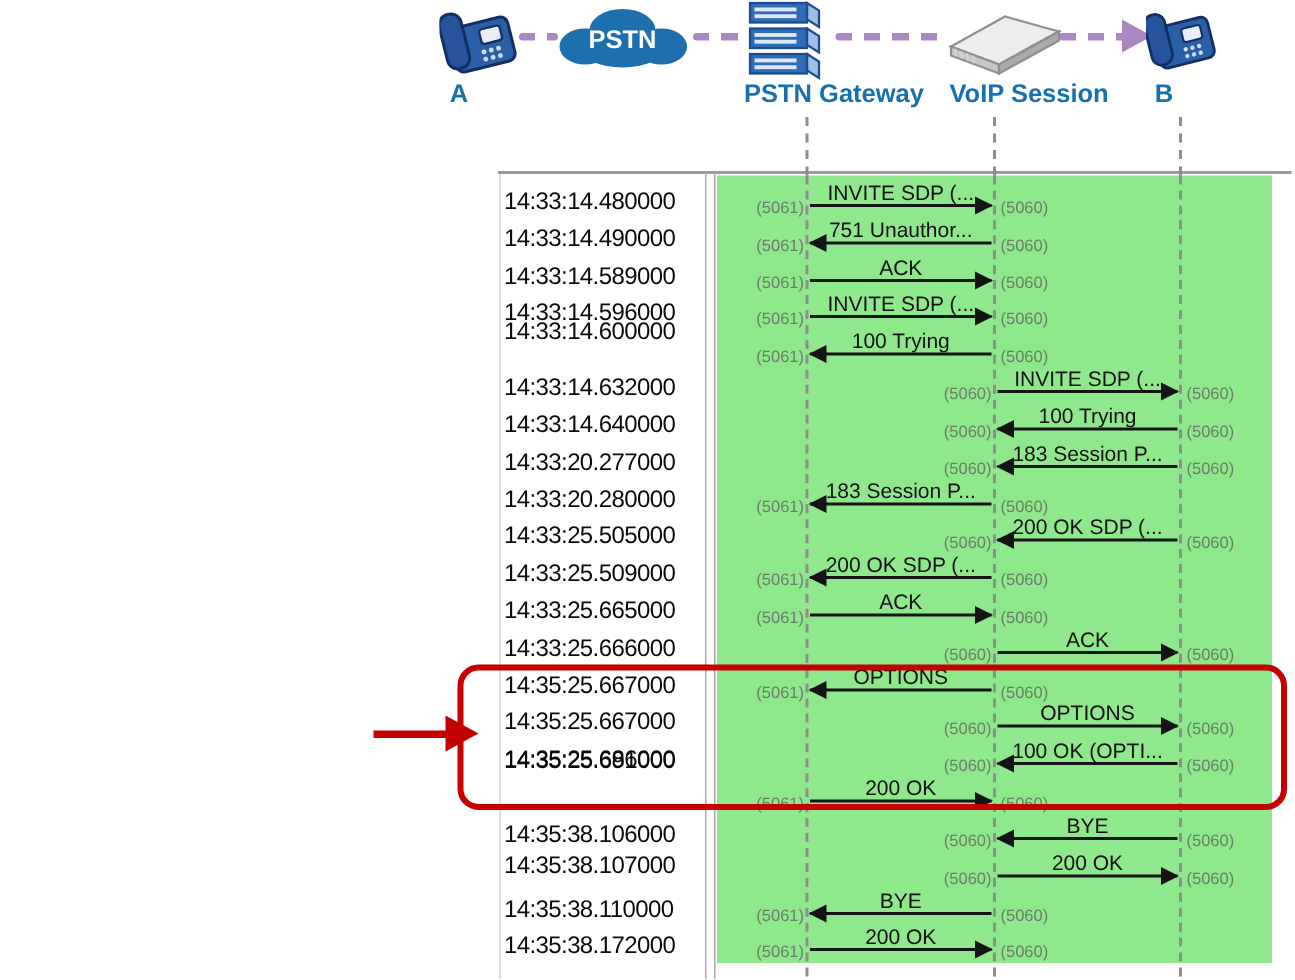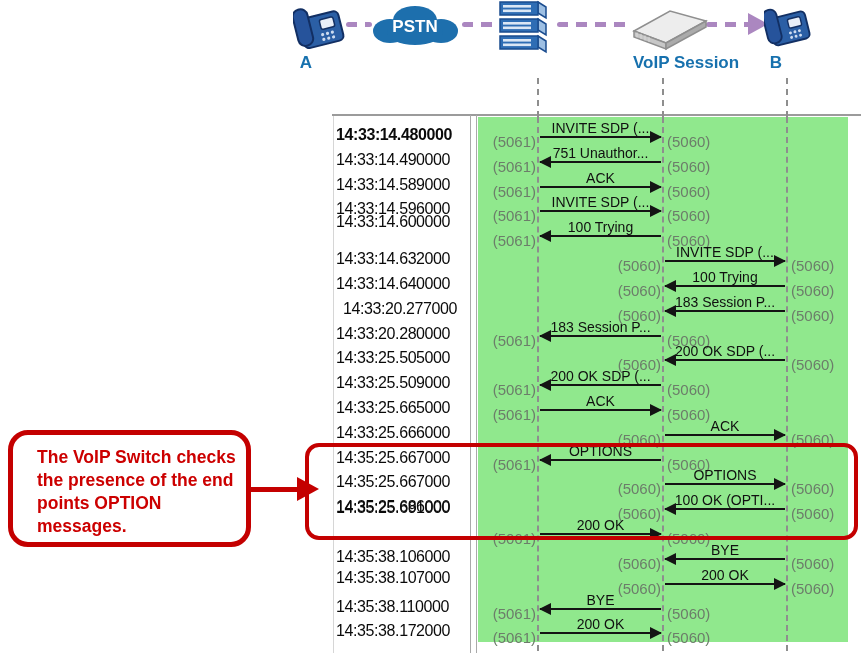--- a/index.html
+++ b/index.html
@@ -20,21 +20,21 @@
   .lifeline{position:absolute;width:0;border-left:2px dashed #8e8e8e;}
   
   .ts{position:absolute;left:336px;width:128px;font-size:16px;letter-spacing:-0.4px;
       color:#0a0a0a;white-space:nowrap;}
   .msg-line{position:absolute;height:2px;background:#141414;}
   .msg-head-r{position:absolute;width:0;height:0;border-top:6px solid transparent;
       border-bottom:6px solid transparent;border-left:12px solid #141414;}
   .msg-head-l{position:absolute;width:0;height:0;border-top:6px solid transparent;
       border-bottom:6px solid transparent;border-right:12px solid #141414;}
   .msg-label{position:absolute;width:180px;text-align:center;font-size:14px;color:#101010;white-space:nowrap;}
-  .port{position:absolute;width:70px;font-size:15px;color:#6c7d6a;white-space:nowrap;}
+  .port{position:absolute;width:70px;font-size:11px;color:#6c7d6a;white-space:nowrap;}
   .port.l{text-align:right;} .port.r{text-align:left;}
   
   .callout{position:absolute;left:8px;top:430px;width:243px;height:117px;box-sizing:border-box;
       border:5px solid #c40000;border-radius:20px;padding:11px 4px 0 24px;}
   .callout span{display:block;width:207px;color:#cc0000;font-weight:bold;font-size:17.5px;line-height:23px;}
   .callout-arrow-line{position:absolute;left:249px;top:487px;width:52px;height:5px;background:#c40000;}
   .callout-arrow-head{position:absolute;left:297px;top:477px;width:0;height:0;border-top:12px solid transparent;
       border-bottom:12px solid transparent;border-left:22px solid #c40000;}
   .highlight-rect{position:absolute;left:305px;top:443px;width:553px;height:97px;box-sizing:border-box;
       border:4px solid #c40000;border-radius:14px;z-index:6;}
@@ -124,45 +124,46 @@
           <circle cx="32" cy="33" r="1.6"></circle>
           <circle cx="37" cy="33" r="1.6"></circle>
         <circle cx="27" cy="38" r="1.6"></circle>
           <circle cx="32" cy="38" r="1.6"></circle>
           <circle cx="37" cy="38" r="1.6"></circle>
       </g>
     </g>
   </svg>
 
   <div class="node-label" style="left:286px;top:53px;width:40px;">A</div>
+  <div class="node-label" style="left:491px;top:53px;width:130px;">PSTN Gateway</div>
   <div class="node-label" style="left:633px;top:53px;width:100px;">VoIP Session</div>
   <div class="node-label" style="left:756px;top:53px;width:40px;">B</div>
 
   <div class="top-border"></div>
   <div class="left-border"></div>
   <div class="green-panel"></div>
   <div class="splitter-line" style="left:470px;"></div>
   <div class="splitter-line" style="left:476px;"></div>
 
   <div class="lifeline" style="left:537px;top:78px;height:39px;"></div>
   <div class="lifeline" style="left:662px;top:78px;height:39px;"></div>
   <div class="lifeline" style="left:786px;top:78px;height:39px;"></div>
   <div class="lifeline" style="left:537px;top:117px;height:534px;"></div>
   <div class="lifeline" style="left:662px;top:117px;height:534px;"></div>
   <div class="lifeline" style="left:786px;top:117px;height:534px;"></div>
 
   <div id="times-layer">
-      <div class="ts" style="top: 126px; font-weight: bold;">14:33:14.480000</div>
+      <div class="ts" style="top: 126px;">14:33:14.480000</div>
       <div class="ts" style="top: 150.82px;">14:33:14.490000</div>
       <div class="ts" style="top: 175.64px;">14:33:14.589000</div>
       <div class="ts" style="top: 200.46px;">14:33:14.596000</div>
       <div class="ts" style="top: 213px;">14:33:14.600000</div>
       <div class="ts" style="top: 250.1px;">14:33:14.632000</div>
       <div class="ts" style="top: 274.92px;">14:33:14.640000</div>
-      <div class="ts" style="top: 299.74px; text-align: center;">14:33:20.277000</div>
+      <div class="ts" style="top: 299.74px;">14:33:20.277000</div>
       <div class="ts" style="top: 324.56px;">14:33:20.280000</div>
       <div class="ts" style="top: 349.38px;">14:33:25.505000</div>
       <div class="ts" style="top: 374.2px;">14:33:25.509000</div>
       <div class="ts" style="top: 399.02px;">14:33:25.665000</div>
       <div class="ts" style="top: 423.84px;">14:33:25.666000</div>
       <div class="ts" style="top: 448.66px;">14:35:25.667000</div>
       <div class="ts" style="top: 473.48px;">14:35:25.667000</div>
       <div class="ts" style="top: 498.3px;">14:35:25.686000</div>
       <div class="ts" style="top: 499px;">14:35:25.691000</div>
       <div class="ts" style="top: 547.94px;">14:35:38.106000</div>
@@ -271,20 +272,17 @@
       <div class="msg-label" style="left: 510.5px; top: 591.58px;">BYE</div>
       <div class="port l" style="left: 466px; top: 604.58px;">(5061)</div>
       <div class="port r" style="left: 667px; top: 604.58px;">(5060)</div>
       <div class="msg-line" style="left: 540px; top: 632.4px; width: 121px;"></div>
       <div class="msg-head-r" style="left: 650px; top: 627.4px;"></div>
       <div class="msg-label" style="left: 510.5px; top: 616.4px;">200 OK</div>
       <div class="port l" style="left: 466px; top: 629.4px;">(5061)</div>
       <div class="port r" style="left: 667px; top: 629.4px;">(5060)</div>
     </div>
 
-  <div class="callout">
-    <span>The VoIP Switch checks the presence of the end points OPTION messages.</span>
-  </div>
   <div class="callout-arrow-line"></div>
   <div class="callout-arrow-head"></div>
   <div class="highlight-rect"></div>
 
 </div>
 
 </body></html>

